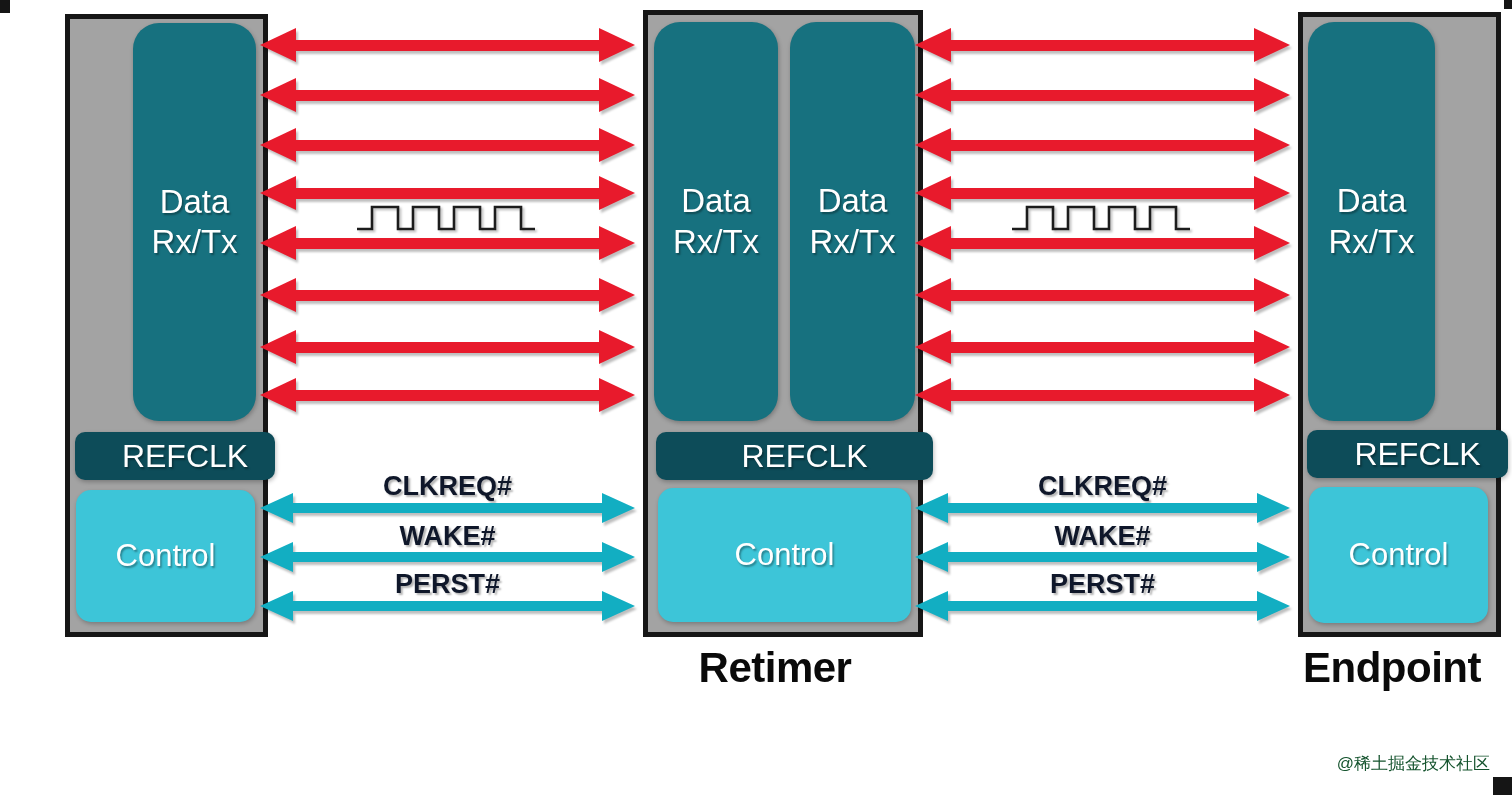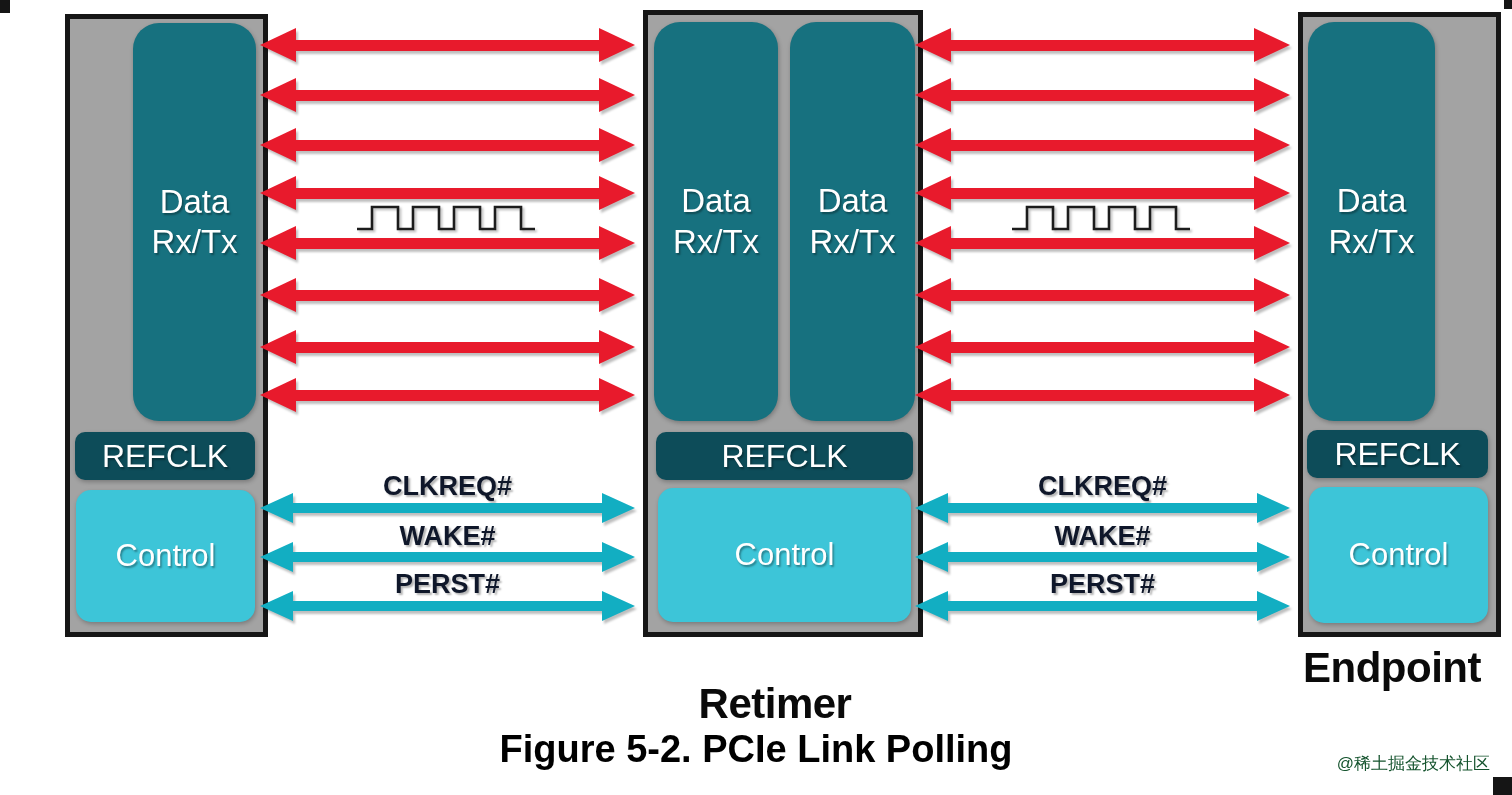--- a/index.html
+++ b/index.html
@@ -21,21 +21,21 @@
   .dev-rt{left:635px;top:10px;width:280px;height:627px;}
   .dev-ep{left:1290px;top:12px;width:203px;height:625px;}
 
   .blocktext{color:#fff;text-shadow:1.5px 1.5px 2px rgba(0,0,0,.35);}
 
   .datablock{position:absolute;background:var(--data-teal);border-radius:26px;
              display:flex;flex-direction:column;align-items:center;justify-content:center;
              font-size:33px;line-height:1.22;color:#fff;box-shadow:1px 2px 4px rgba(0,0,0,.25);}
   .refclk{position:absolute;background:var(--refclk-dark-teal);border-radius:10px;
           display:flex;align-items:center;justify-content:center;
-          font-size:32px;color:#fff;box-shadow:1px 2px 4px rgba(0,0,0,.25);}
+          font-size:32px;color:#fff;box-shadow:1px 2px 4px rgba(0,0,0,.25);padding-left:20px;}
   .control{position:absolute;background:var(--control-cyan);border-radius:15px;
            display:flex;align-items:center;justify-content:center;
            font-size:31px;color:#fff;box-shadow:1px 2px 4px rgba(0,0,0,.25);}
 
   
   .dev-label{position:absolute;font-weight:bold;font-size:42px;color:#0a0a0a;
              text-align:center;letter-spacing:-0.5px;}
 
   
   .lane-strip{position:absolute;top:0;height:795px;width:375px;}
@@ -99,21 +99,21 @@
       <span class="blocktext">Data</span>
       <span class="blocktext">Rx/Tx</span>
     </div>
     <div class="refclk" style="left:8px;top:417px;width:257px;height:48px;">
       <span class="blocktext">REFCLK</span>
     </div>
     <div class="control" style="left:10px;top:473px;width:253px;height:134px;">
       <span class="blocktext">Control</span>
     </div>
   </div>
-  <div class="dev-label" style="left:625px;width:300px;top:644px;margin-top:36px;">Retimer</div>
+  <div class="dev-label" style="left:625px;width:300px;top:644px;">Retimer</div>
 
   <div class="device dev-ep">
     <div class="datablock" style="left:5px;top:5px;width:127px;height:399px;">
       <span class="blocktext">Data</span>
       <span class="blocktext">Rx/Tx</span>
     </div>
     <div class="refclk" style="left:4px;top:413px;width:181px;height:48px;">
       <span class="blocktext">REFCLK</span>
     </div>
     <div class="control" style="left:6px;top:470px;width:179px;height:136px;">
@@ -244,15 +244,14 @@
       </div>
     </div>
 
   <svg class="waveform" style="left:356px;top:204px;" width="180" height="27" viewBox="0 0 180 27">
     <path d="M1,25 H16 V3 H42 V25 H57 V3 H83 V25 H98 V3 H124 V25 H139 V3 H165 V25 H179" fill="none" stroke="#1c1c1c" stroke-width="2.6"></path>
   </svg>
   <svg class="waveform" style="left:1011px;top:204px;" width="180" height="27" viewBox="0 0 180 27">
     <path d="M1,25 H16 V3 H42 V25 H57 V3 H83 V25 H98 V3 H124 V25 H139 V3 H165 V25 H179" fill="none" stroke="#1c1c1c" stroke-width="2.6"></path>
   </svg>
 
-  <div class="caption">Figure 5-2. PCIe Link Polling</div>
   <div class="watermark">@稀土掘金技术社区</div>
 </div>
 
 </body></html>

